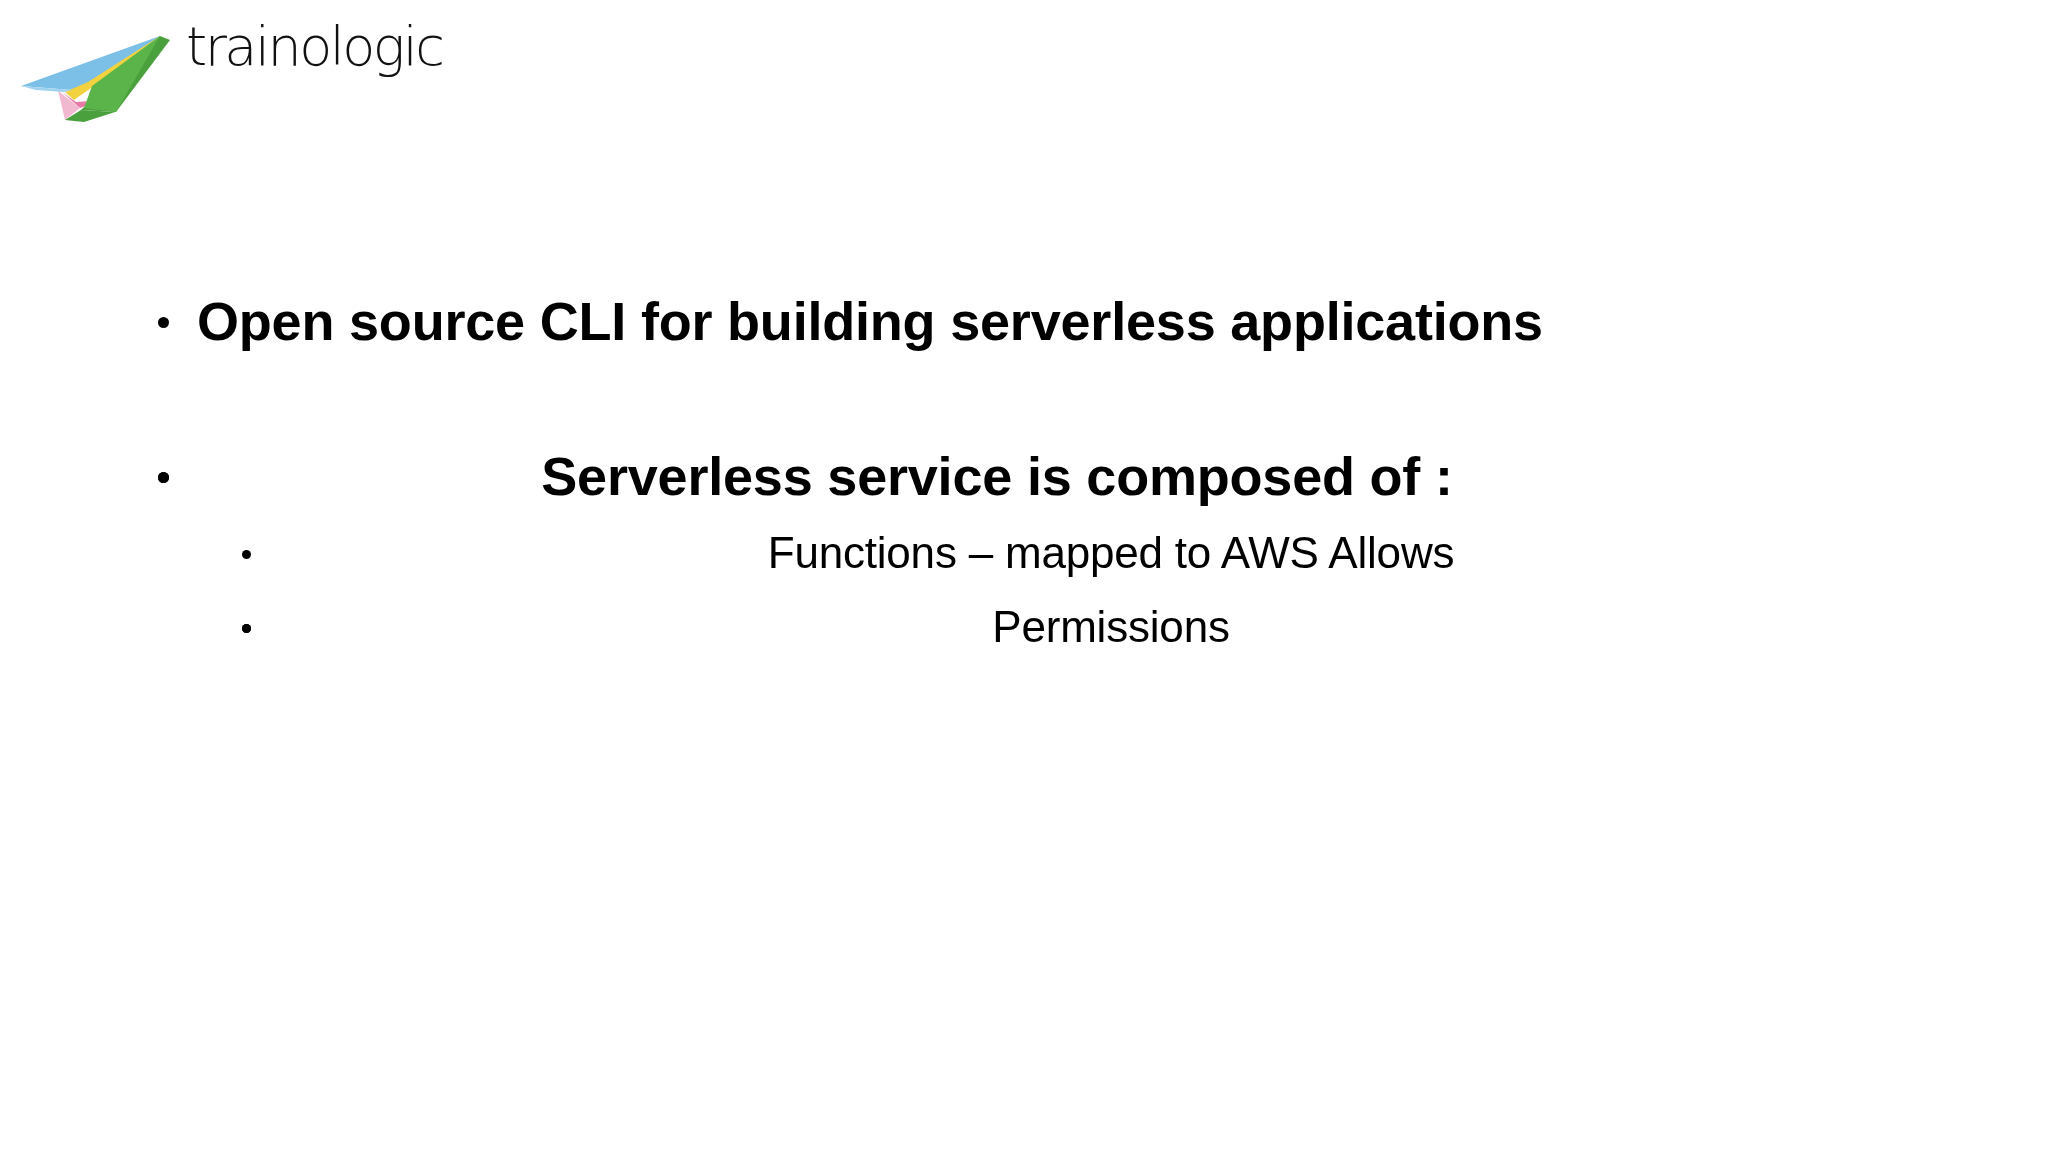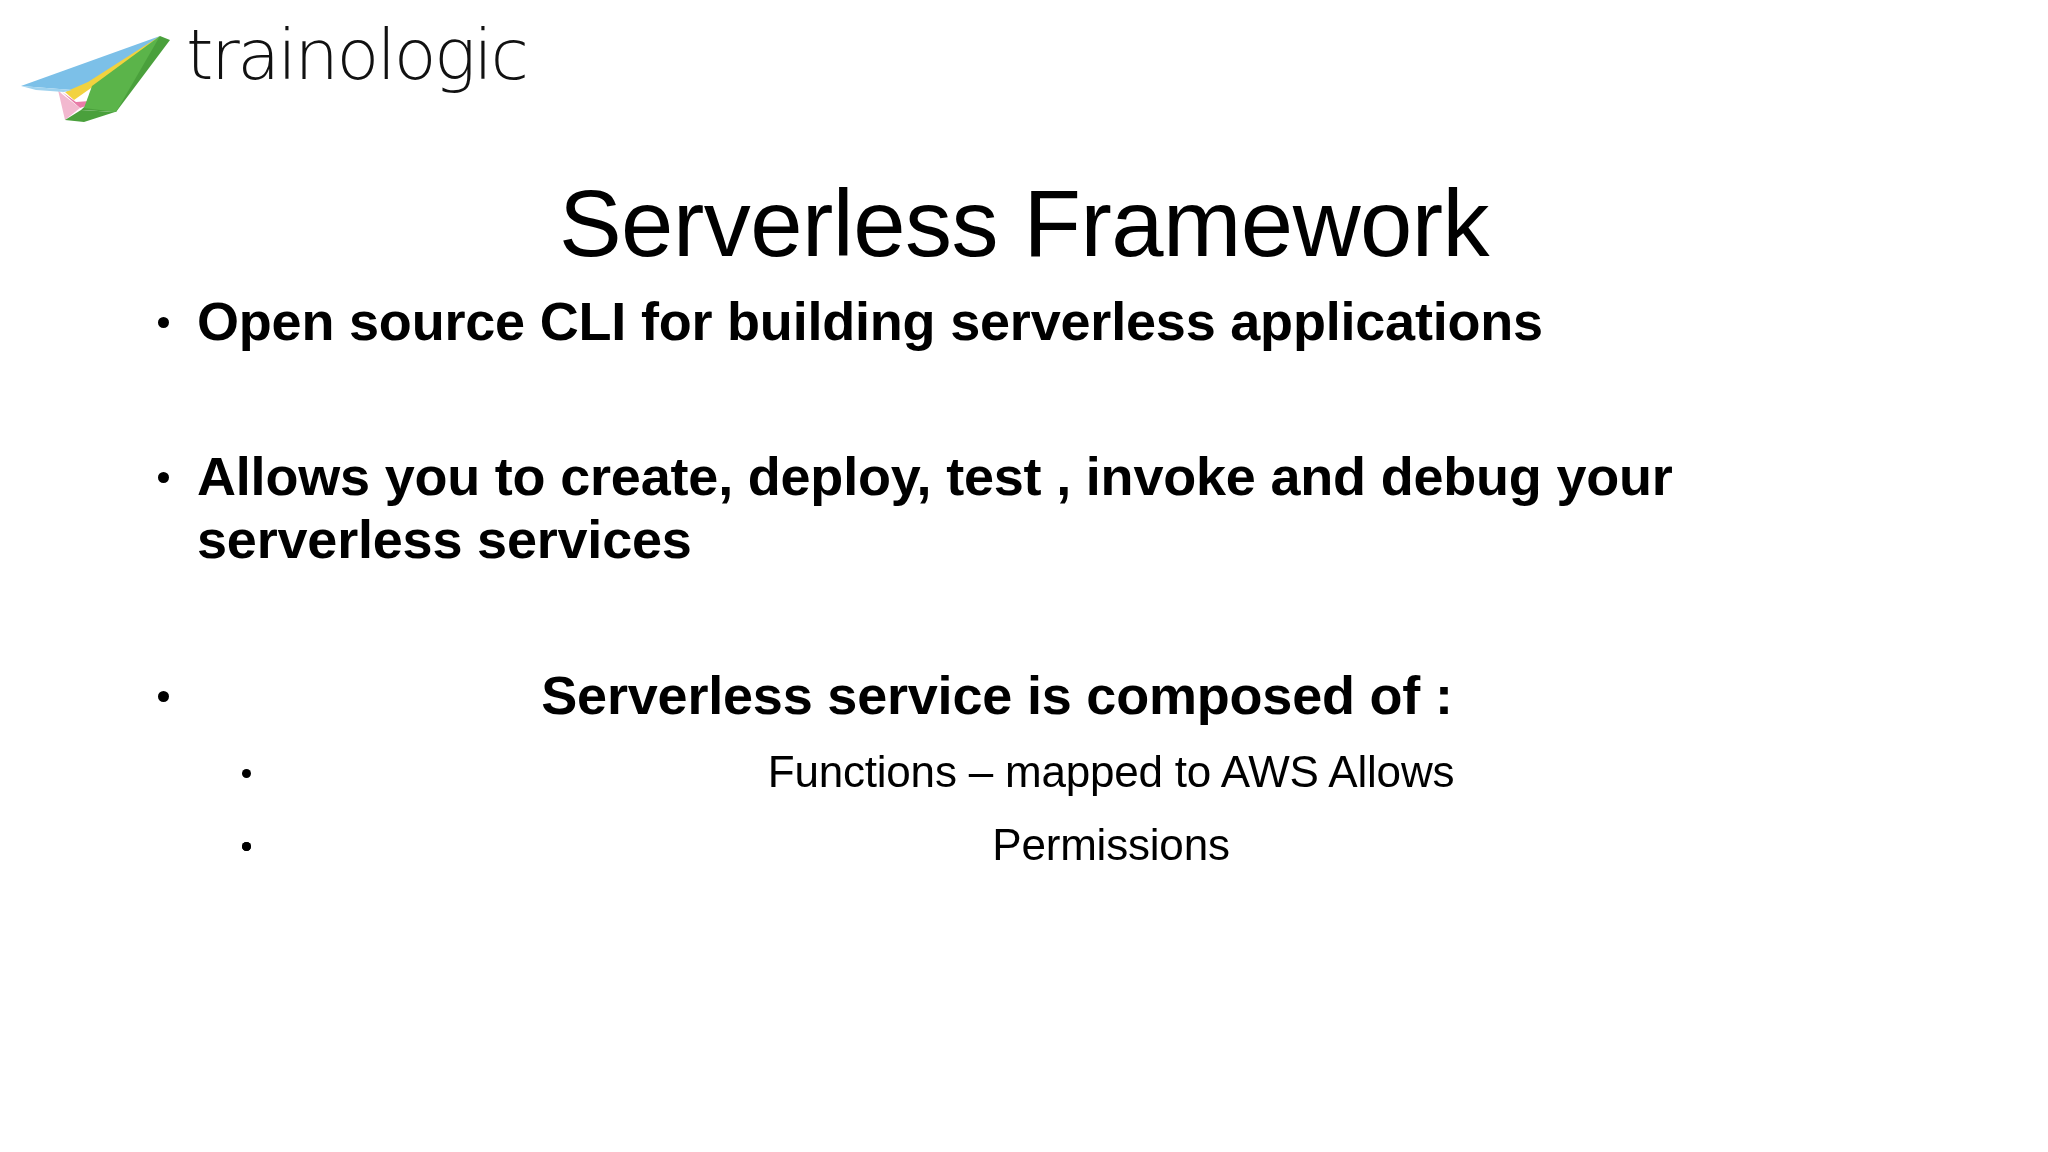--- a/index.html
+++ b/index.html
@@ -32,21 +32,21 @@
     left: 0px;
     top: 4px;
     width: 160px;
     height: 96px;
   }
   #logo-wordmark {
     position: absolute;
     left: 168px;
     top: -6px;
     font-family: "DejaVu Sans", sans-serif;
-    font-size: 70px;
+    font-size: 54px;
     font-weight: 300;
     letter-spacing: -2.5px;
     color: #111111;
     line-height: 1.0;
     white-space: nowrap;
   }
 
   
   #title {
     position: absolute;
@@ -136,35 +136,33 @@
 
       <polygon points="142,6 152,10 98,82 63,80" fill="#4aa03c"></polygon>
       <polygon points="142,6 98,82 66,78 74,56" fill="#5bb44a"></polygon>
       <polygon points="97,82 63,80 47,90 66,92" fill="#4aa03c"></polygon>
 
       <polygon points="3,56 54,60 46,62 18,60" fill="#9fd2ee"></polygon>
     </svg>
     <div id="logo-wordmark">trainologic</div>
   </div>
 
-  <h1 id="title">Serverless Framework</h1>
 
   <div id="body">
 
     <div class="bullet-block">
       <div class="bullet-l1">
         <span class="dot"></span>
         <span class="txt">Open source CLI for building serverless applications</span>
       </div>
     </div>
 
     <div class="bullet-block">
       <div class="bullet-l1">
         <span class="dot"></span>
-        <span class="txt">Allows you to create, deploy, test , invoke and debug your serverless services</span>
       </div>
     </div>
 
     <div class="bullet-block">
       <div class="bullet-l1">
         <span class="dot"></span>
         <span class="txt">Serverless service is composed of :</span>
       </div>
       <div class="sublist">
         <div class="bullet-l2">

